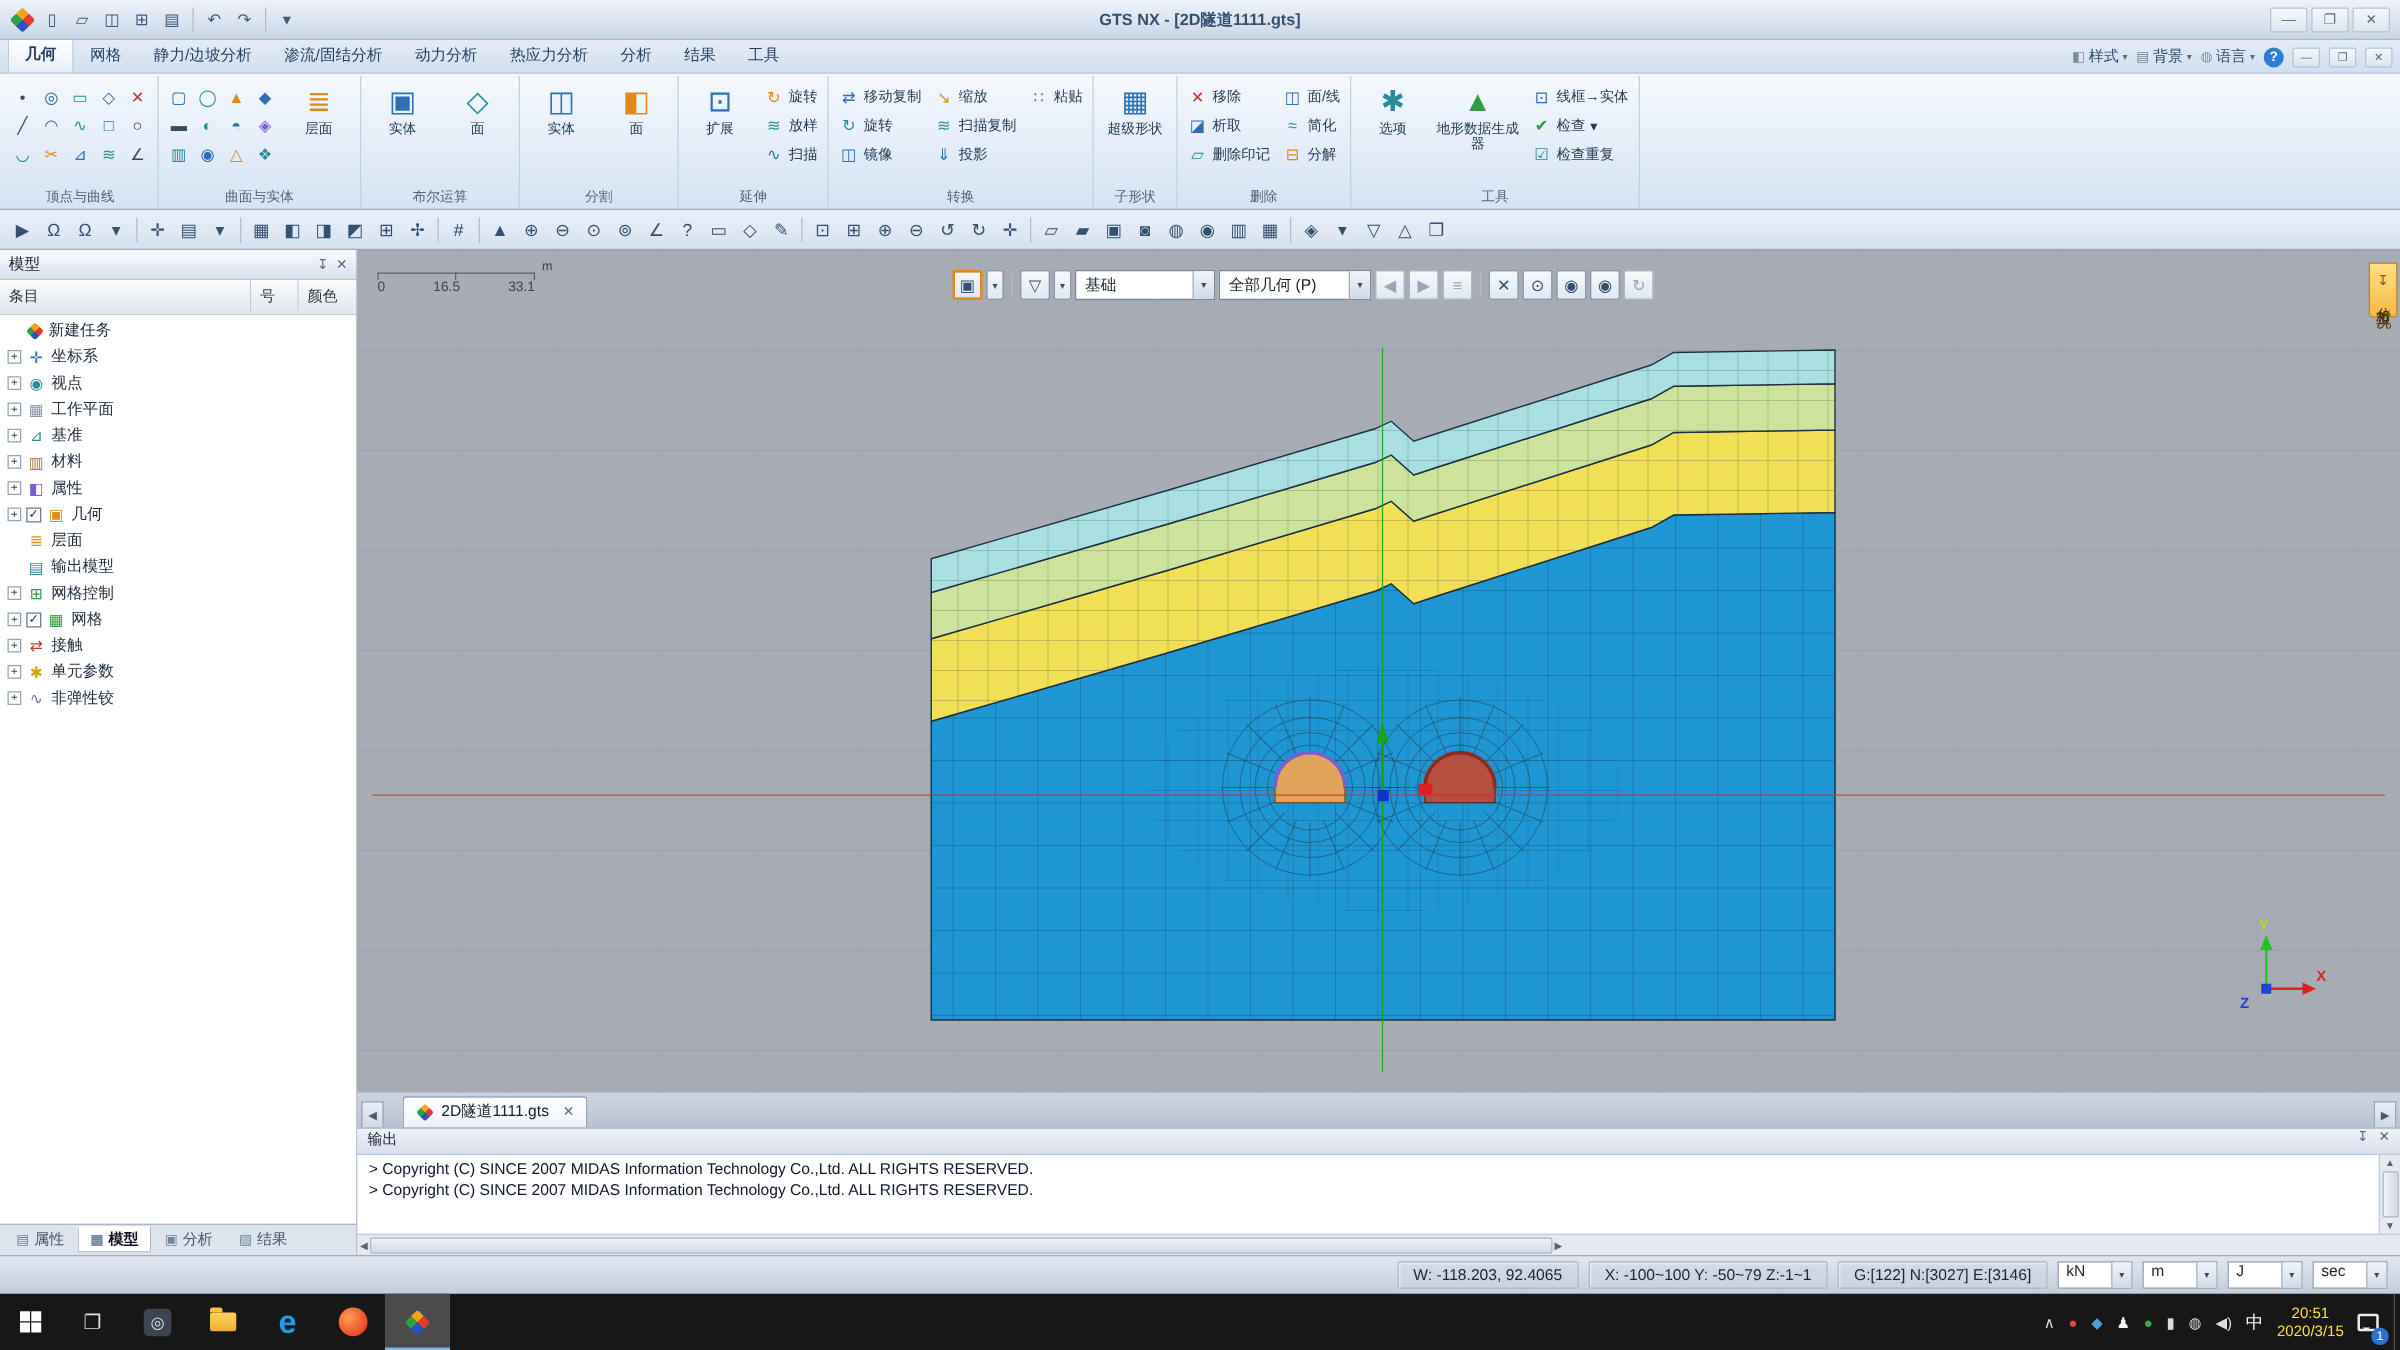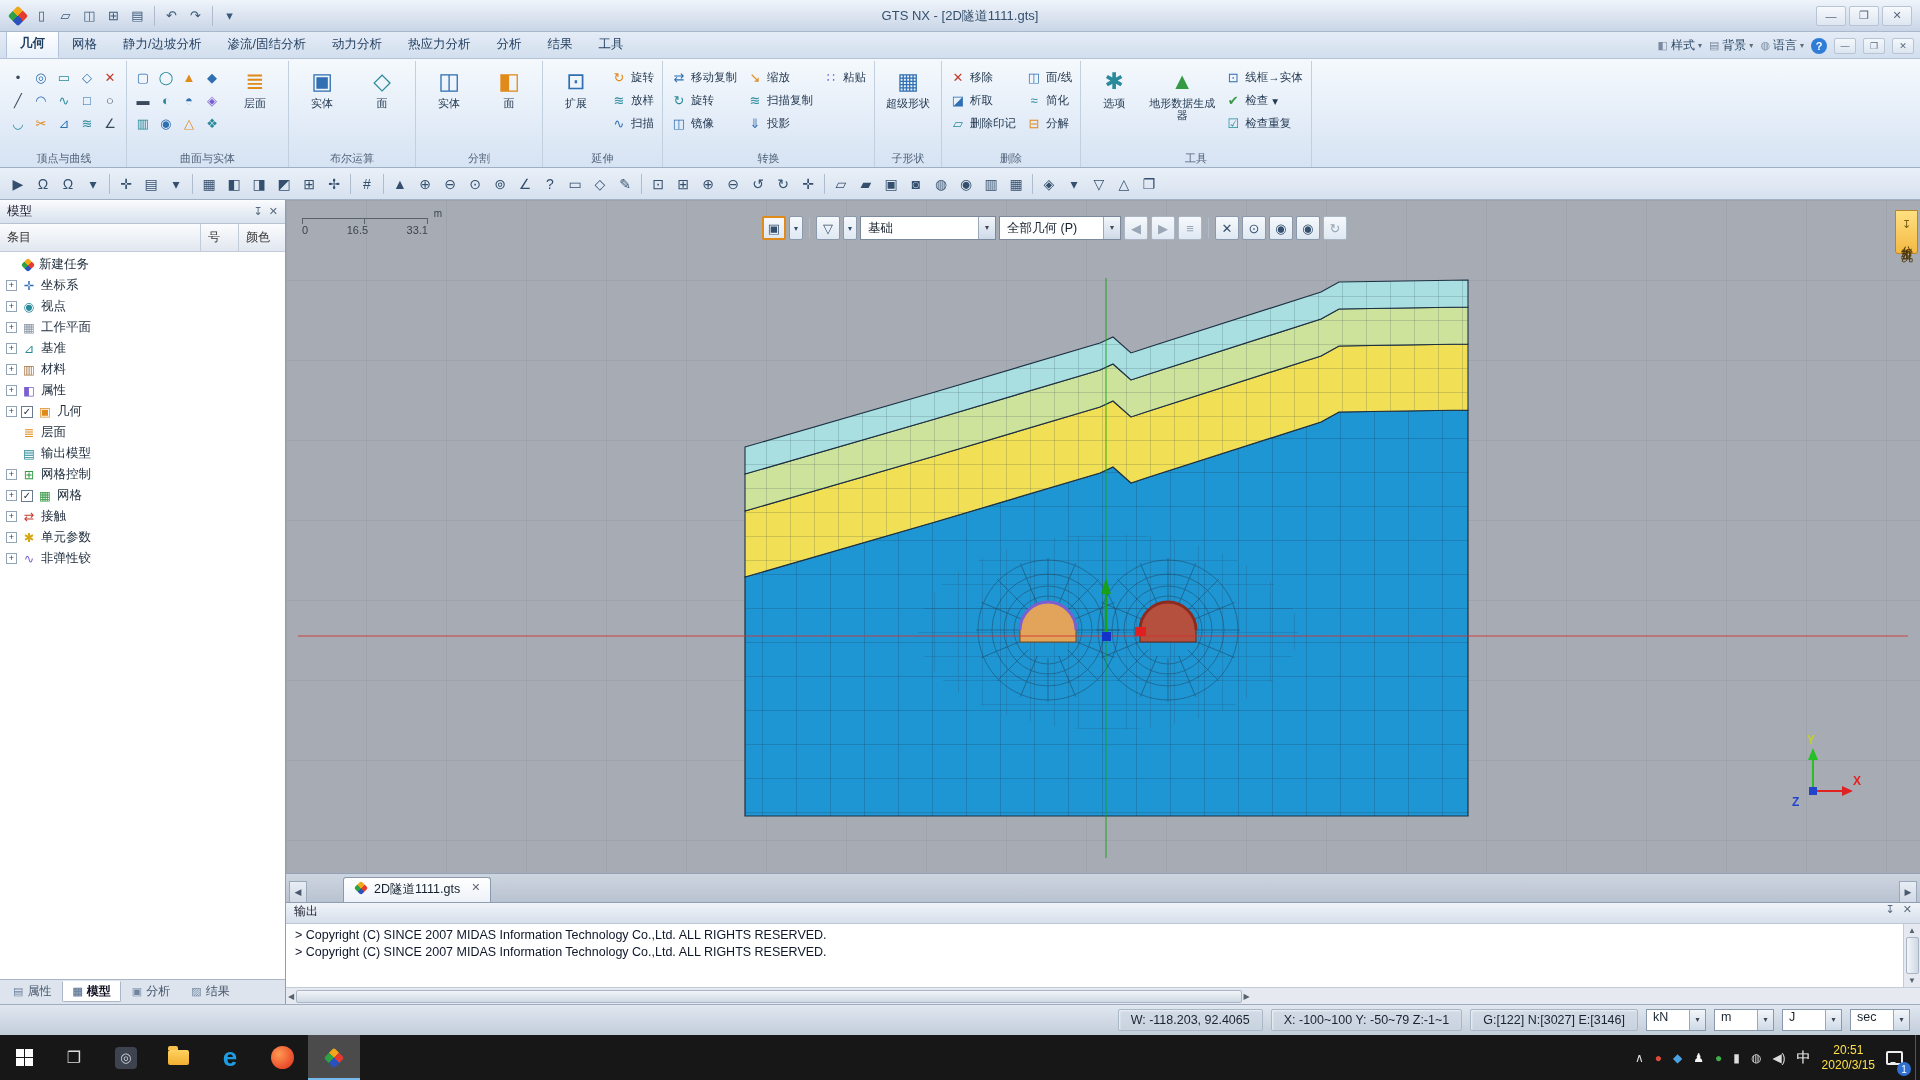--- a/index.html
+++ b/index.html
@@ -5,21 +5,21 @@
 *{box-sizing:border-box;margin:0;padding:0}
 html,body{width:1920px;height:1080px;overflow:hidden}
 body{font-family:"Liberation Sans",sans-serif;font-size:12px;color:#222;background:#cdd8e6}
 .app{width:1920px;height:1080px;display:flex;flex-direction:column}
 
 
 .titlebar{height:32px;background:linear-gradient(#eff4fb,#c9d5e6);display:flex;align-items:center;padding:0 8px;position:relative;border-bottom:1px solid #a9b8cc;flex:none}
 .qat{display:flex;gap:3px;align-items:center;z-index:2}
 .ic{display:flex;align-items:center;justify-content:center;cursor:default}
 .qat .ic{width:21px;height:21px;font-size:13px;color:#3c5a7a;border-radius:2px}
-.title{position:absolute;left:0;right:0;text-align:center;font-size:13px;font-weight:normal;color:#35506e}
+.title{position:absolute;left:0;right:0;text-align:center;font-size:13px;font-weight:bold;color:#35506e}
 .winctl{margin-left:auto;display:flex;gap:3px;z-index:2}
 .winctl .ic{width:30px;height:20px;font-size:11px;color:#5a6a7e;border:1px solid #b8c4d4;border-radius:2px;background:linear-gradient(#f6f9fc,#dde6f0)}
 .gts-logo{width:20px;height:20px;border-radius:3px;background:conic-gradient(#e33b2e 0 90deg,#2a52be 0 180deg,#2fa043 0 270deg,#f2a71b 0 360deg);transform:rotate(45deg) scale(.72)}
 .gts-logo.s14{width:14px;height:14px}
 
 
 .tabrow{height:27px;background:linear-gradient(#e4ecf6,#d2dfee);display:flex;align-items:flex-end;padding:0 6px;border-bottom:1px solid #b3c2d6;flex:none}
 .rtab{padding:4px 13px 5px;font-size:12.5px;color:#1e3c5e;border-radius:3px 3px 0 0}
 .rtab.active{background:linear-gradient(#ffffff,#e9f1fb);border:1px solid #b3c2d6;border-bottom:1px solid #e9f1fb;font-weight:bold}
 .tabrow-right{margin-left:auto;display:flex;align-items:center;gap:7px;padding-bottom:4px;font-size:12px;color:#2d4a68}
@@ -93,32 +93,32 @@
 .runit{position:absolute;right:0;top:0;font-size:10px}
 
 
 .vtoolbar{position:absolute;left:476px;top:14px;height:28px;display:flex;align-items:center;gap:3px}
 .vtb-ic{width:24px;height:24px;background:linear-gradient(#f6f9fc,#dfe8f2);border:1px solid #8a99ac;border-radius:2px;font-size:13px;color:#35506e;display:flex;align-items:center;justify-content:center}
 .vtb-ic.framed{border:2px solid #e08a1a}
 .vtb-ic.dim{color:#9aa6b4;border-color:#aab6c4}
 .combo{height:24px;background:#fff;border:1px solid #7a8a9c;display:flex;align-items:center;font-size:12.5px;color:#15202e}
 .combo .cval{padding:0 7px;flex:1;white-space:nowrap}
 .combo .cbtn{width:17px;height:100%;background:linear-gradient(#f2f6fa,#cfdae8);border-left:1px solid #9aa8ba;text-align:center;font-size:8px;line-height:22px;color:#445;flex:none}
-.w-mode{width:136px}
+.w-mode{width:112px}
 .w-filter{width:122px}
 
 
 .right-tab{position:absolute;right:2px;top:10px;width:23px;padding:7px 0 9px;background:linear-gradient(#ffe082,#f4b942);border:1px solid #b8862a;display:flex;flex-direction:column;align-items:center;gap:5px;border-radius:0 0 3px 3px}
 .right-tab .vtext{writing-mode:vertical-rl;font-size:12px;color:#4a3508;letter-spacing:2px}
 .right-tab .tabic{font-size:11px;color:#7a5a10}
 
 
 .doctabs{height:29px;background:linear-gradient(#cdd5e0,#b9c2d0);display:flex;align-items:flex-end;padding:0 3px;border-top:1px solid #93a2b6;flex:none}
 .dt-nav{width:18px;height:21px;font-size:9px;color:#4a5a6e;background:linear-gradient(#e9eef5,#cfd8e4);border:1px solid #9aa8bc;border-bottom:none;display:flex;align-items:center;justify-content:center}
-.dtab{display:flex;gap:6px;background:linear-gradient(#ffffff,#edf2f8);border:1px solid #8a99ad;border-bottom:none;border-radius:3px 3px 0 0;padding:3px 10px 4px;font-size:12.5px;color:#15202e;margin-left:36px}
+.dtab{display:flex;align-items:center;gap:6px;background:linear-gradient(#ffffff,#edf2f8);border:1px solid #8a99ad;border-bottom:none;border-radius:3px 3px 0 0;padding:3px 10px 4px;font-size:12.5px;color:#15202e;margin-left:15px}
 .dtab .dtx{color:#667;font-size:11px;margin-left:5px}
 .dt-spacer{flex:1}
 
 
 .output{height:102px;display:flex;flex-direction:column;background:#e8edf4;border-top:1px solid #8f9eb2;flex:none}
 .out-head{height:21px;display:flex;align-items:flex-start;padding:0 8px;font-size:12px;color:#223;background:linear-gradient(#f0f4f9,#d6dfeb);border-bottom:1px solid #bcc8d6}
 .out-head .hctl{margin-left:auto;display:flex;gap:8px;color:#5a6a7e;font-size:11px}
 .out-body{flex:1;display:flex;min-height:0}
 .out-text{flex:1;background:#fff;padding:3px 9px;font-size:12.5px;line-height:16.5px;color:#0f172a;overflow:hidden;white-space:nowrap}
 .vscroll{width:17px;background:#e6eaf0;border-left:1px solid #c2cbd8;display:flex;flex-direction:column;align-items:center;justify-content:space-between;font-size:8px;color:#57626e;padding:2px 0}

